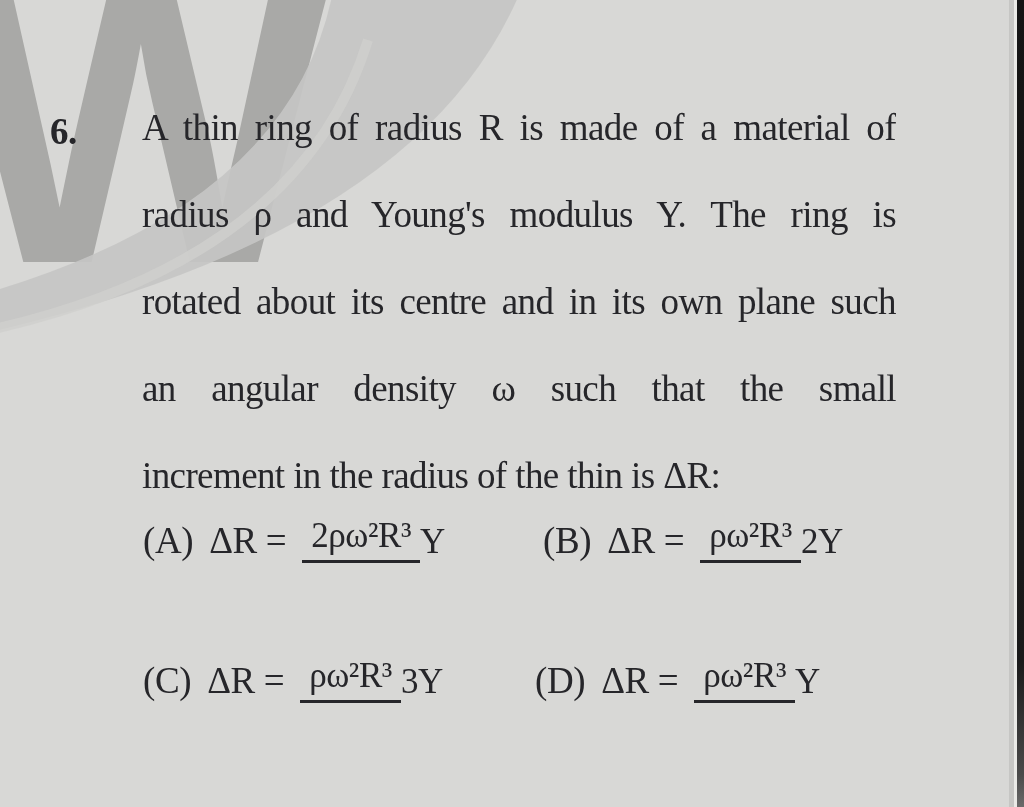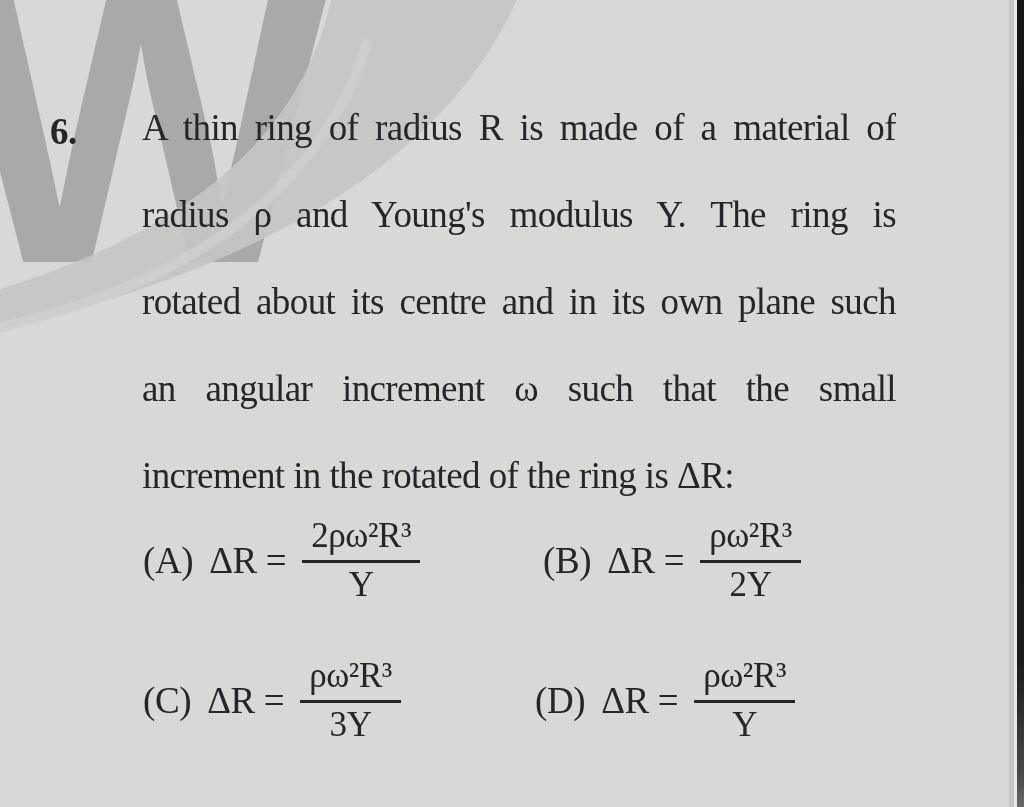--- a/index.html
+++ b/index.html
@@ -51,21 +51,21 @@
     position: absolute;
     display: flex;
     align-items: center;
     gap: 16px;
     font-size: 37px;
     letter-spacing: -0.4px;
   }
   .opt .lhs { white-space: nowrap; }
   .frac {
     display: inline-flex;
-    flex-direction: column;
+    flex-direction: row;
     align-items: center;
     font-size: 35px;
     line-height: 1.05;
   }
   .frac .num {
     padding: 0 9px 5px 9px;
     border-bottom: 3px solid #26262a;
   }
   .frac .den { padding-top: 4px; }
 
@@ -85,22 +85,22 @@
     <path d="M 525 -20 Q 430 230 -10 332 L -10 292 Q 300 200 335 -20 Z" fill="#c6c6c4" opacity="0.92"></path>
     <path d="M 368 40 Q 300 260 -10 330" fill="none" stroke="#cfcfcd" stroke-width="10" opacity="0.8"></path>
   </svg>
 
   <div class="q-num">6.</div>
 
   <div class="q-text">
     <div class="qline just">A thin ring of radius R is made of a material of</div>
     <div class="qline just">radius ρ and Young's modulus Y.  The ring is</div>
     <div class="qline just">rotated about its centre and in its own plane such</div>
-    <div class="qline just">an angular increment ω such that the small</div>
-    <div class="qline">increment in the rotated of the ring is ΔR:</div>
+    <div class="qline just">an angular density ω such that the small</div>
+    <div class="qline">increment in the radius of the thin is ΔR:</div>
   </div>
 
   <div class="opt" style="left:143px; top:518px;">
     <span class="lab">(A)</span>
     <span class="lhs">ΔR =</span>
     <span class="frac">
       <span class="num">2ρω²R³</span>
       <span class="den">Y</span>
     </span>
   </div>

